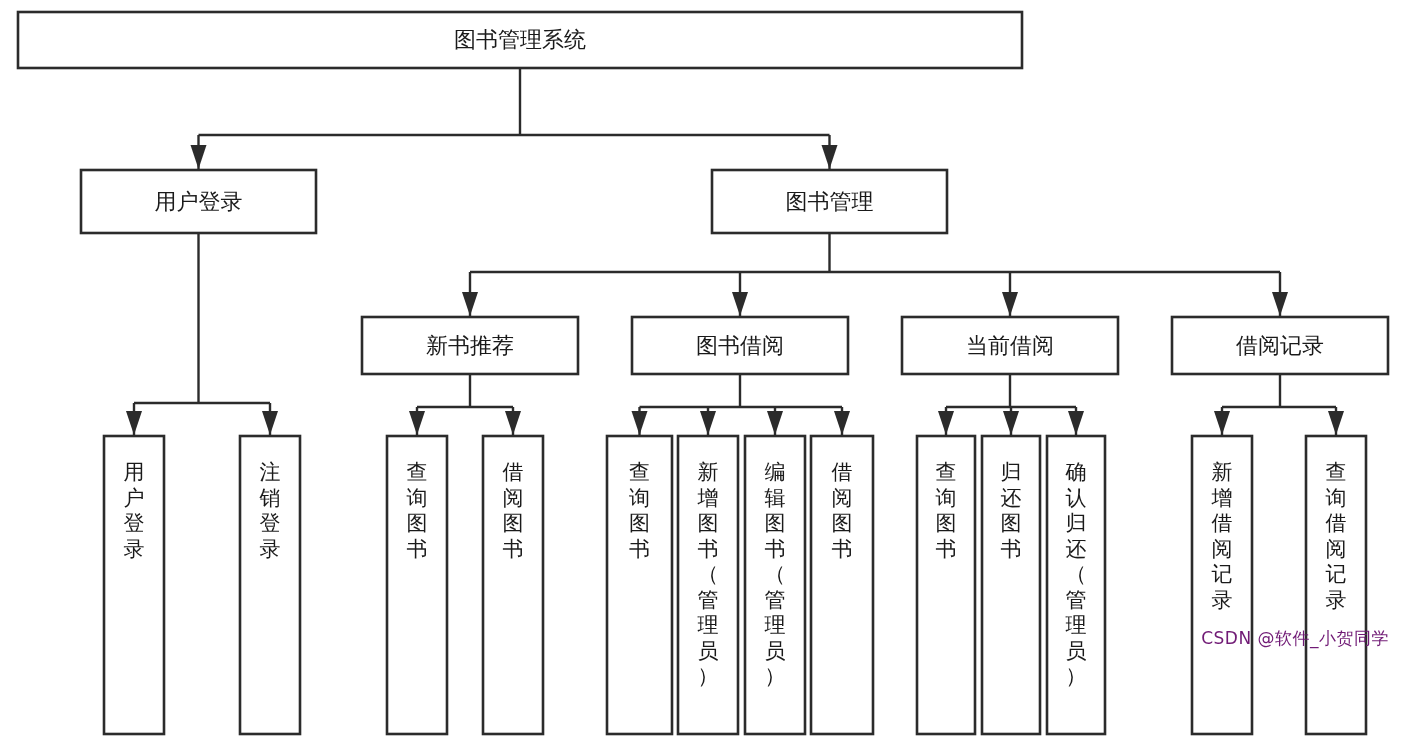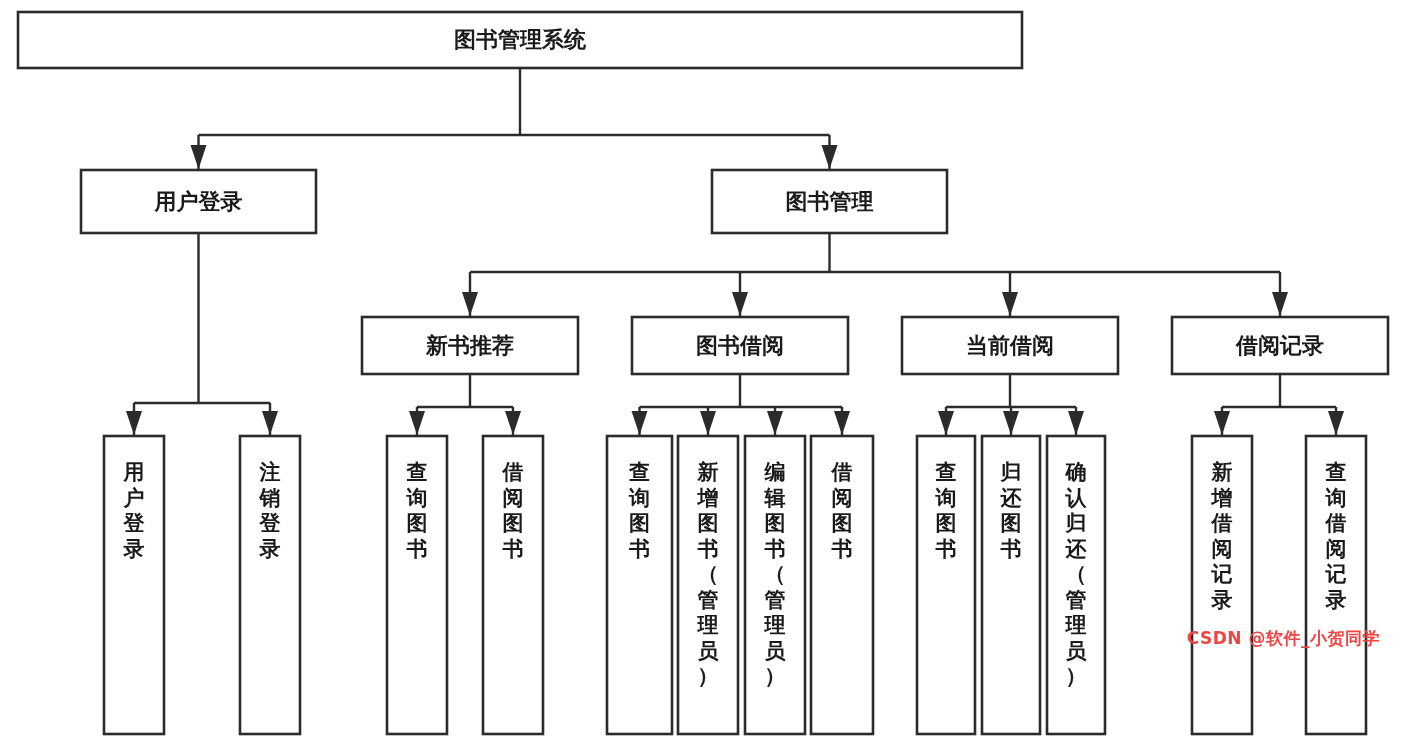--- a/index.html
+++ b/index.html
@@ -12,21 +12,20 @@
     width: 1405px;
     height: 747px;
     overflow: hidden;
     font-family: "DejaVu Sans", "Liberation Sans", sans-serif;
   }
   #diagram-root {
     position: relative;
     width: 1405px;
     height: 656px;
     background: #ffffff;
-    font-weight: bold;
   }
   svg.diagram-canvas {
     position: absolute;
     left: 0;
     top: 0;
     width: 1405px;
     height: 747px;
     display: block;
   }
   .node-box {
@@ -52,23 +51,23 @@
     dominant-baseline: middle;
   }
   .node-label-v {
     fill: #1a1a1a;
     font-family: "DejaVu Sans", "Liberation Sans", sans-serif;
     font-size: 21px;
     text-anchor: middle;
   }
   .watermark {
     position: absolute;
-    right: 25px;
+    right: 16px;
     bottom: 6px;
-    color: #ef4444;
+    color: #701a75;
     font-size: 17px;
     font-family: "DejaVu Sans", "Liberation Sans", sans-serif;
     letter-spacing: 0.5px;
     white-space: nowrap;
     user-select: none;
   }
 </style>
 </head>
 <body>
 

